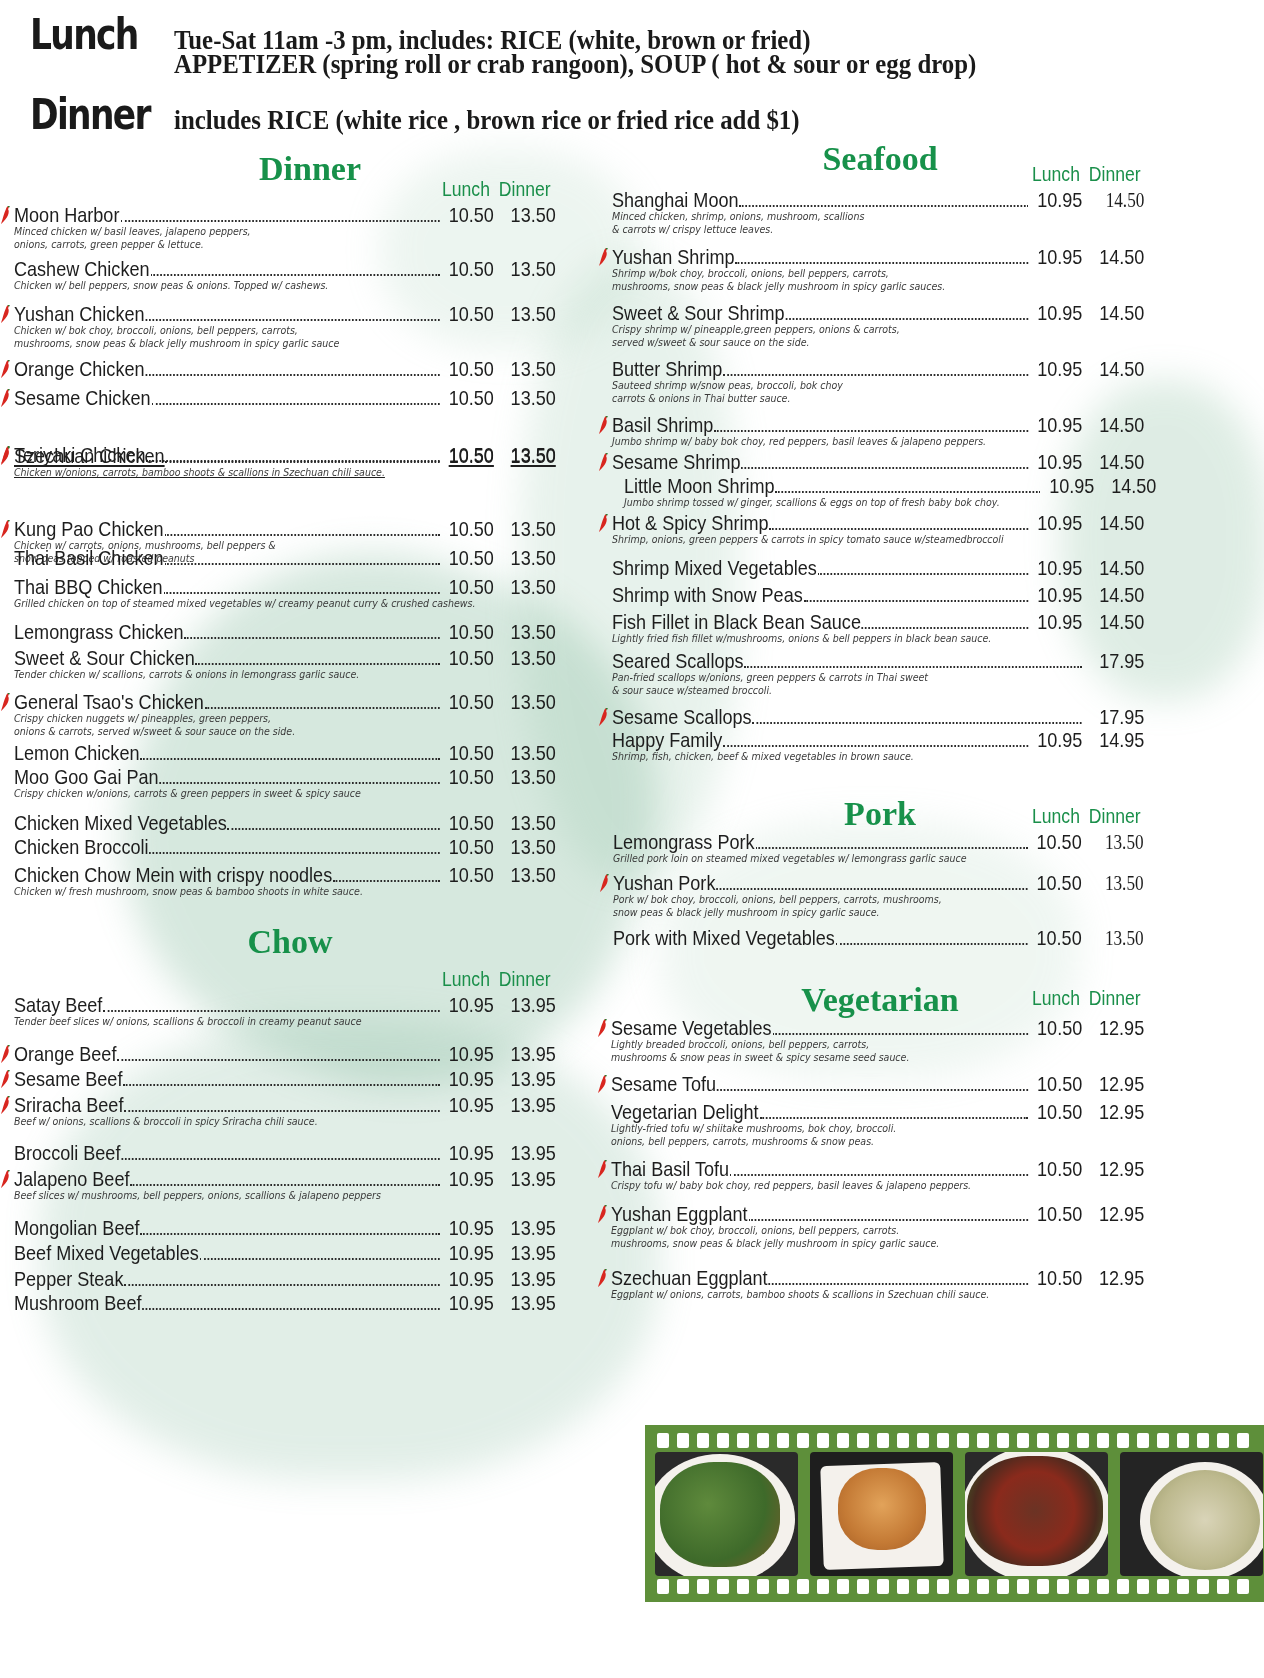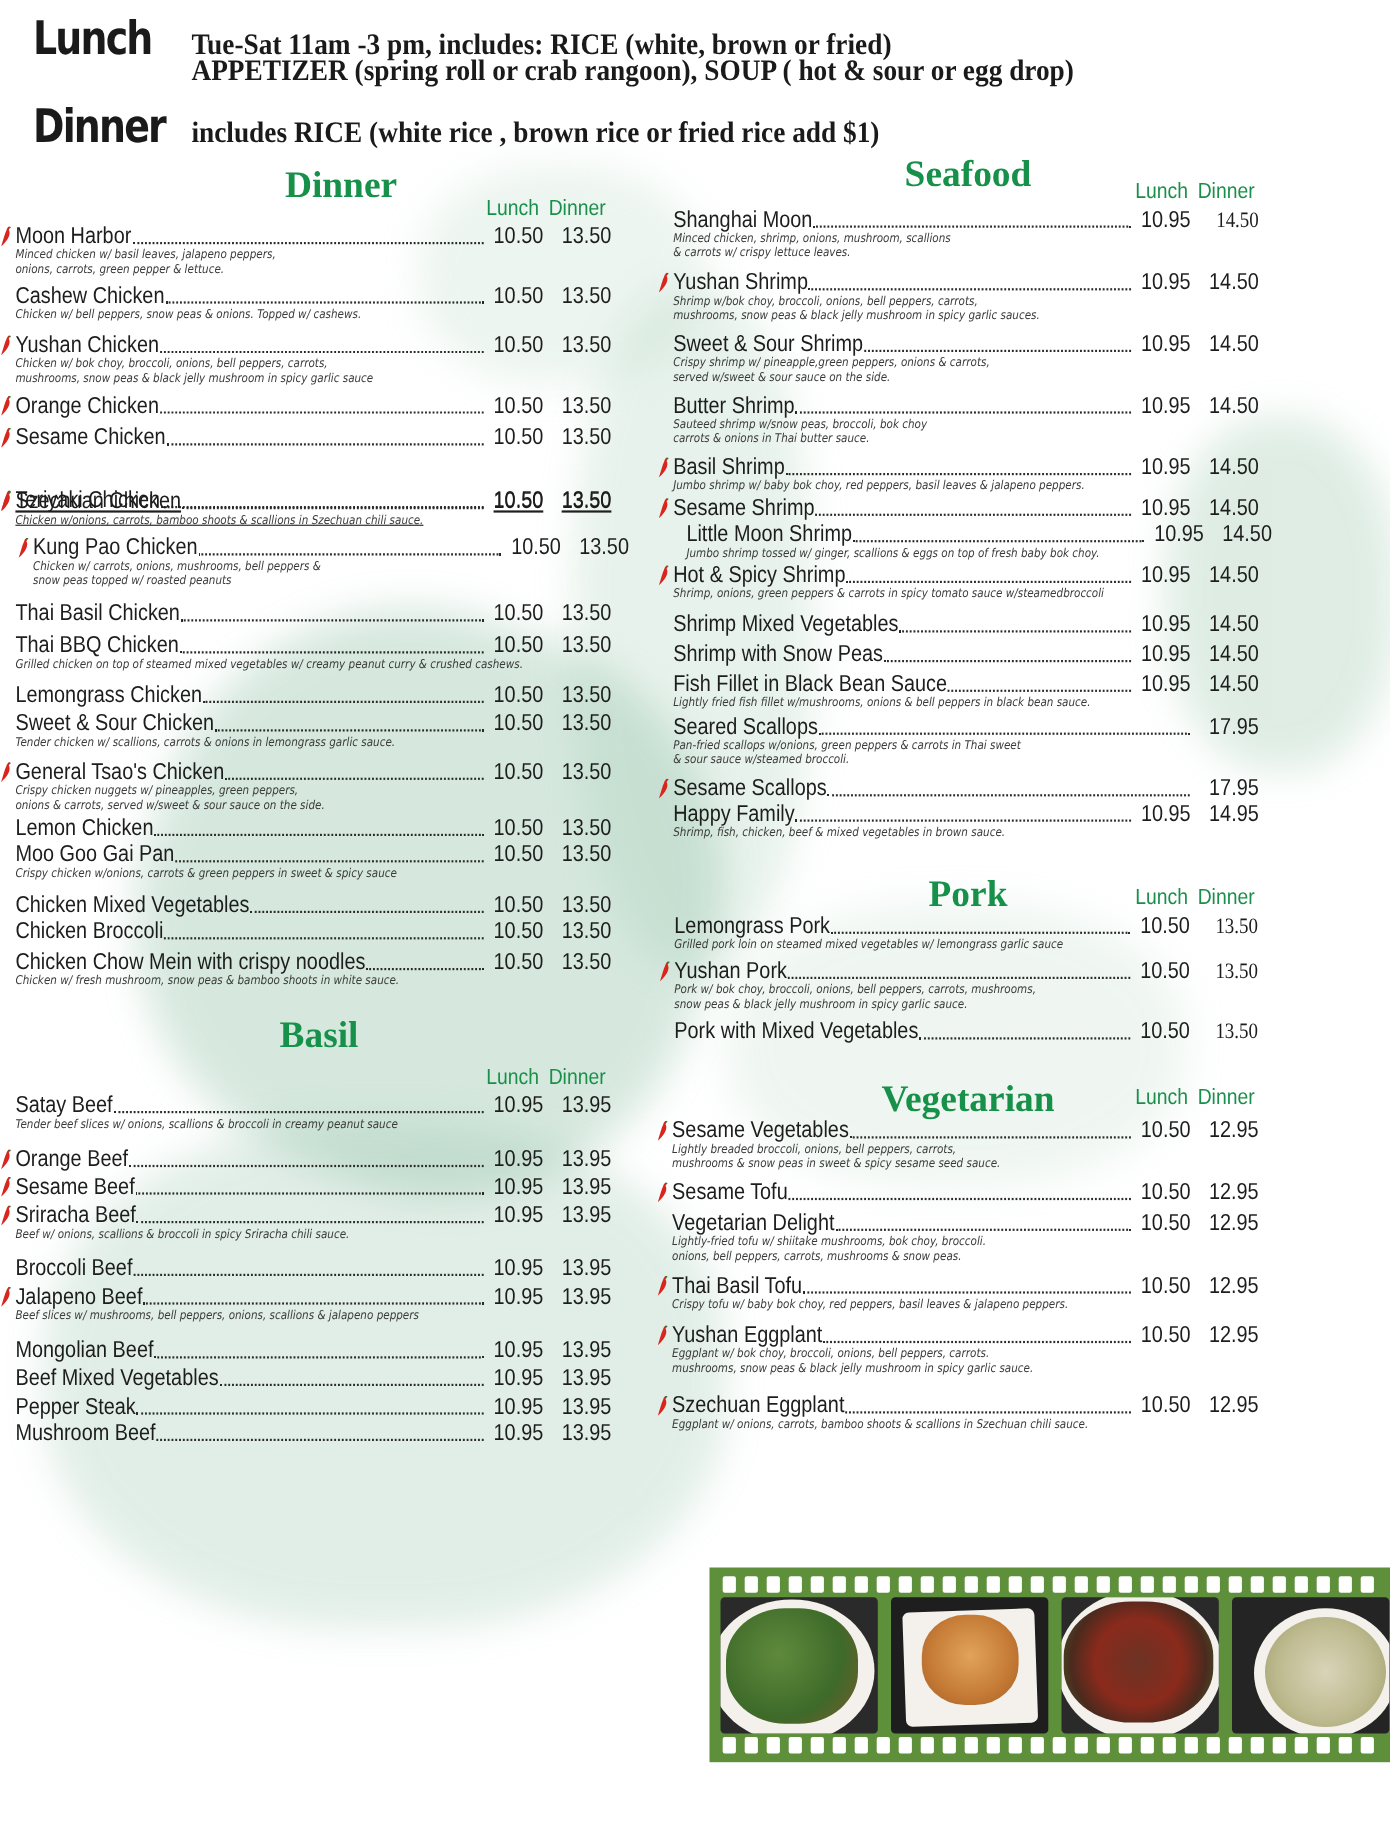--- a/index.html
+++ b/index.html
@@ -91,21 +91,21 @@
   <div class="meal-label" style="left:30px;top:90px;">Dinner</div>
   <div class="meal-desc" style="left:174px;top:108px;">includes RICE (white rice , brown rice or fried rice add $1)</div>
 </div>
 
 <div class="section-title" style="left:190px;top:150px;width:240px;">Dinner</div>
 <div class="col-head" style="left:442px;top:178px;"><span>Lunch</span><span class="dn">Dinner</span></div>
 
 <div class="section-title" style="left:780px;top:140px;width:200px;">Seafood</div>
 <div class="col-head" style="left:1032px;top:163px;"><span>Lunch</span><span class="dn">Dinner</span></div>
 
-<div class="section-title" style="left:190px;top:923px;width:200px;">Basil</div>
+<div class="section-title" style="left:190px;top:923px;width:200px;">Chow</div>
 <div class="col-head" style="left:442px;top:968px;"><span>Lunch</span><span class="dn">Dinner</span></div>
 
 <div class="section-title" style="left:800px;top:795px;width:160px;">Pork</div>
 <div class="col-head" style="left:1032px;top:805px;"><span>Lunch</span><span class="dn">Dinner</span></div>
 
 <div class="section-title" style="left:770px;top:970px;width:220px;margin-top:11px;">Vegetarian</div>
 <div class="col-head" style="left:1032px;top:987px;"><span>Lunch</span><span class="dn">Dinner</span></div>
 
 <div id="items-chicken">
     <div class="item" style="left: 14px; top: 203px; width: 542px;">
@@ -187,21 +187,21 @@
           <path d="M8 0 L9.5 1.2" stroke="#2f7a2f" stroke-width="1.5"></path>
         </svg></span>
       <div class="row" style="width:630px">
         <span class="name">Szechuan Chicken</span>
         <span class="dots"></span>
         <span class="p-l">10.50</span>
         <span class="p-d">13.50</span>
       </div>
       <div class="desc">Chicken w/onions, carrots, bamboo shoots &amp; scallions in Szechuan chili sauce.</div>
     </div>
-    <div class="item" style="left: 14px; top: 486px; width: 542px; margin-left: 16px;">
+    <div class="item" style="left: 14px; top: 517px; width: 542px;">
       <span class="chili"><svg viewBox="0 0 10 18" width="10" height="18">
           <path d="M8 0 C9 1 9 2 8 3 C10 6 8 12 1 18 C3 12 4 7 6 3 C6 2 7 1 8 0Z" fill="#d8261f"></path>
           <path d="M8 0 L9.5 1.2" stroke="#2f7a2f" stroke-width="1.5"></path>
         </svg></span>
       <div class="row" style="width:630px">
         <span class="name">Kung Pao Chicken</span>
         <span class="dots"></span>
         <span class="p-l">10.50</span>
         <span class="p-d">13.50</span>
       </div>

